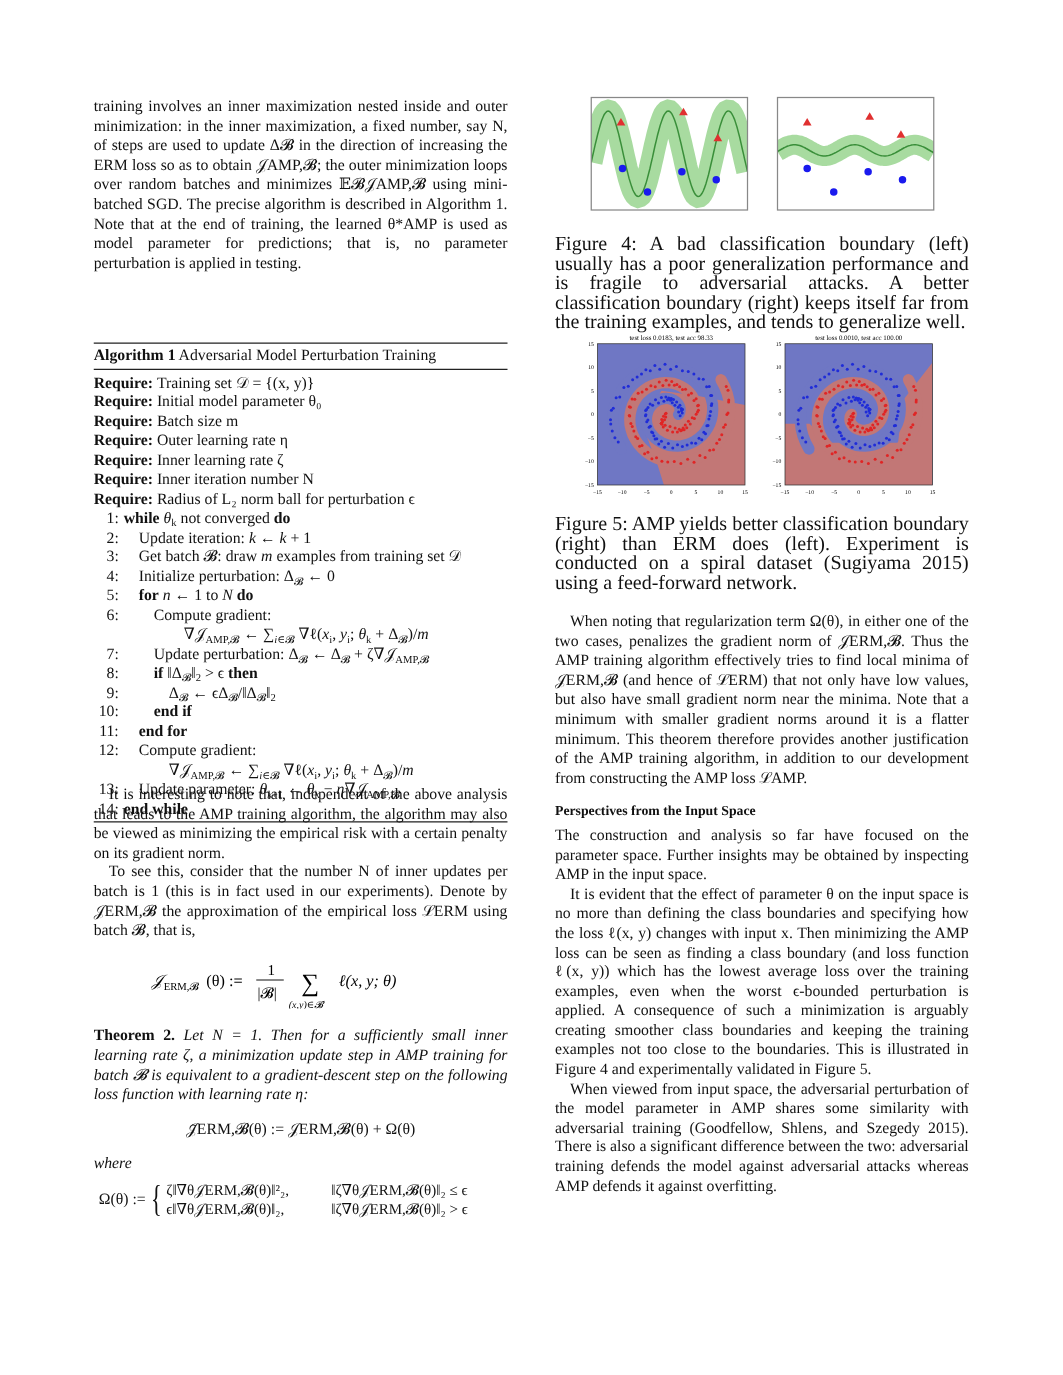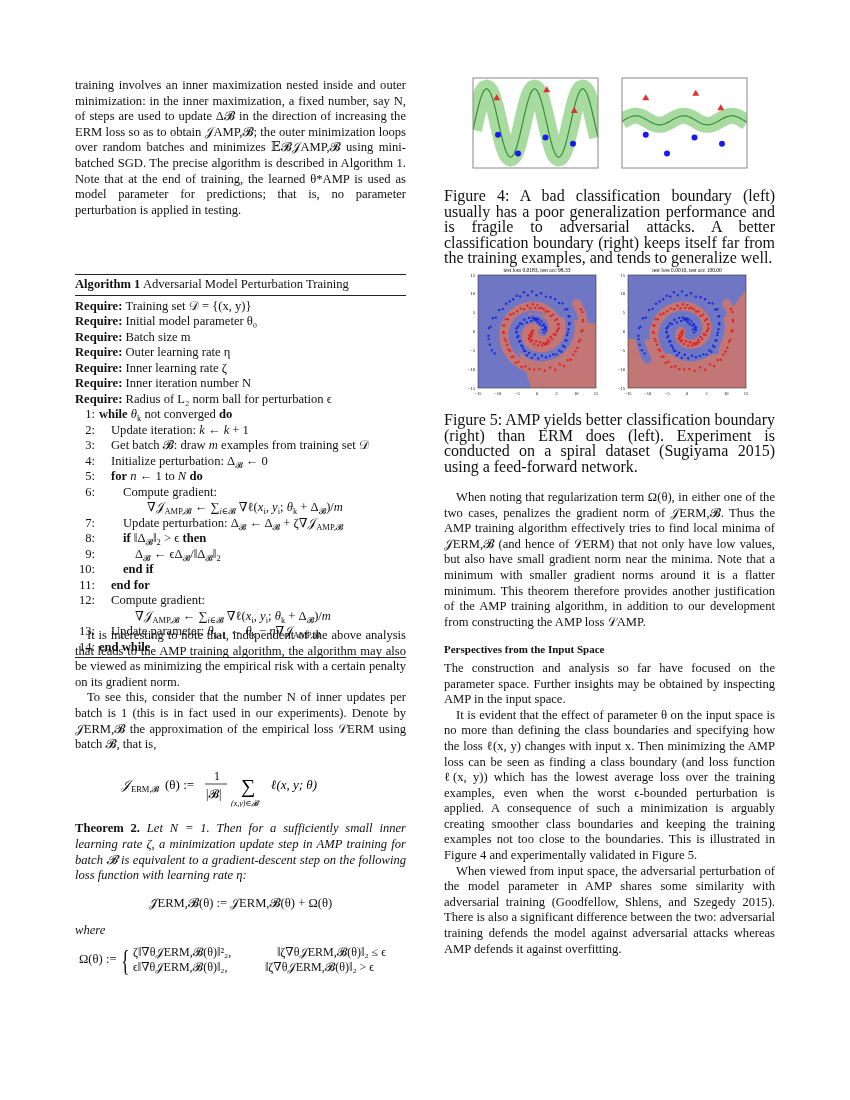--- a/index.html
+++ b/index.html
@@ -136,21 +136,21 @@
   <p style="margin-top:2px;">
     <b>Theorem 2.</b>
     <span class="thm-body">Let N = 1. Then for a sufficiently small inner learning rate ζ, a minimization update step in AMP training for batch 𝓑 is equivalent to a gradient-descent step on the following loss function with learning rate η:</span>
   </p>
   <div class="eq" style="margin:12px 0;">𝒥̃ERM,𝓑(θ) := 𝒥ERM,𝓑(θ) + Ω(θ)</div>
   <p class="m">where</p>
   <div style="display:flex;align-items:center;margin-top:6px;">
     <span style="margin-left:4px;">Ω(θ) :=</span>
     <span class="brace">{</span>
     <div style="font-size:12px;line-height:15px;">
-      <div style="display:flex;gap:26px;justify-content:space-between;">
+      <div style="display:flex;gap:14px;">
         <span style="width:118px;">ζ‖∇θ𝒥ERM,𝓑(θ)‖²₂,</span>
         <span>‖ζ∇θ𝒥ERM,𝓑(θ)‖₂ ≤ ϵ</span>
       </div>
       <div style="display:flex;gap:14px;">
         <span style="width:118px;">ϵ‖∇θ𝒥ERM,𝓑(θ)‖₂,</span>
         <span>‖ζ∇θ𝒥ERM,𝓑(θ)‖₂ &gt; ϵ</span>
       </div>
     </div>
   </div>
 </div>

